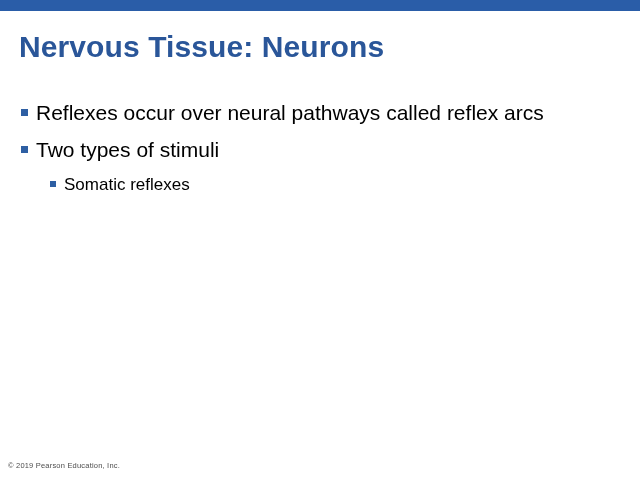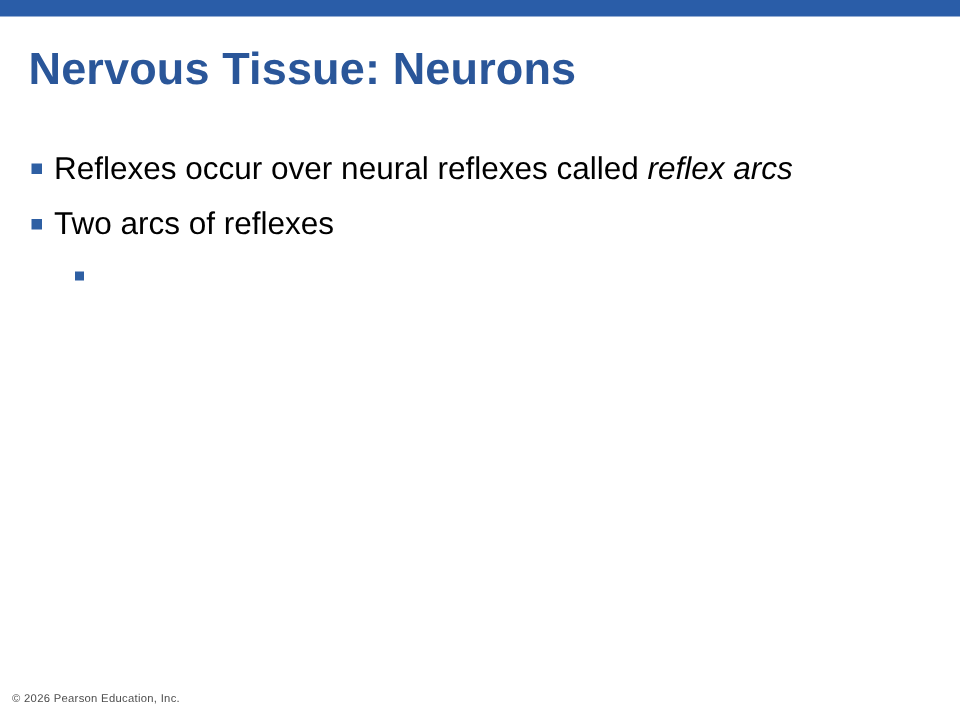--- a/index.html
+++ b/index.html
@@ -84,21 +84,20 @@
   .level-1 .bullet-text {
     font-size: 21px;
     max-width: 553px;
   }
   .level-2 .bullet-text {
     font-size: 17px;
     max-width: 500px;
   }
 
   .em {
-    font-style: italic;
     text-align: center;
   }
 
   
   #footer-copyright {
     position: absolute;
     left: 8px;
     bottom: 10px;
     font-size: 7.5px;
     color: #4d4d4d;
@@ -111,28 +110,29 @@
 
 <div id="top-bar"></div>
 
 <div id="slide-title">Nervous Tissue: Neurons</div>
 
 <div id="body-content">
 
 
   <div class="bullet-row level-1">
     <span class="marker"></span>
-    <span class="bullet-text"><span>Reflexes occur over neural reflexes called </span><span class="em">reflex arcs</span></span>
+    <span class="bullet-text"><span>Reflexes occur over neural pathways called </span><span class="em">reflex arcs</span></span>
   </div>
 
   <div class="bullet-row level-1">
     <span class="marker"></span>
-    <span class="bullet-text"><span>Two arcs of reflexes</span></span>
+    <span class="bullet-text"><span>Two types of stimuli</span></span>
   </div>
 
   <div class="bullet-row level-2">
     <span class="marker"></span>
+    <span class="bullet-text"><span>Somatic reflexes</span></span>
   </div>
 
 
 </div>
 
-<div id="footer-copyright">© 2026 Pearson Education, Inc.</div>
+<div id="footer-copyright">© 2019 Pearson Education, Inc.</div>
 
 </body></html>

